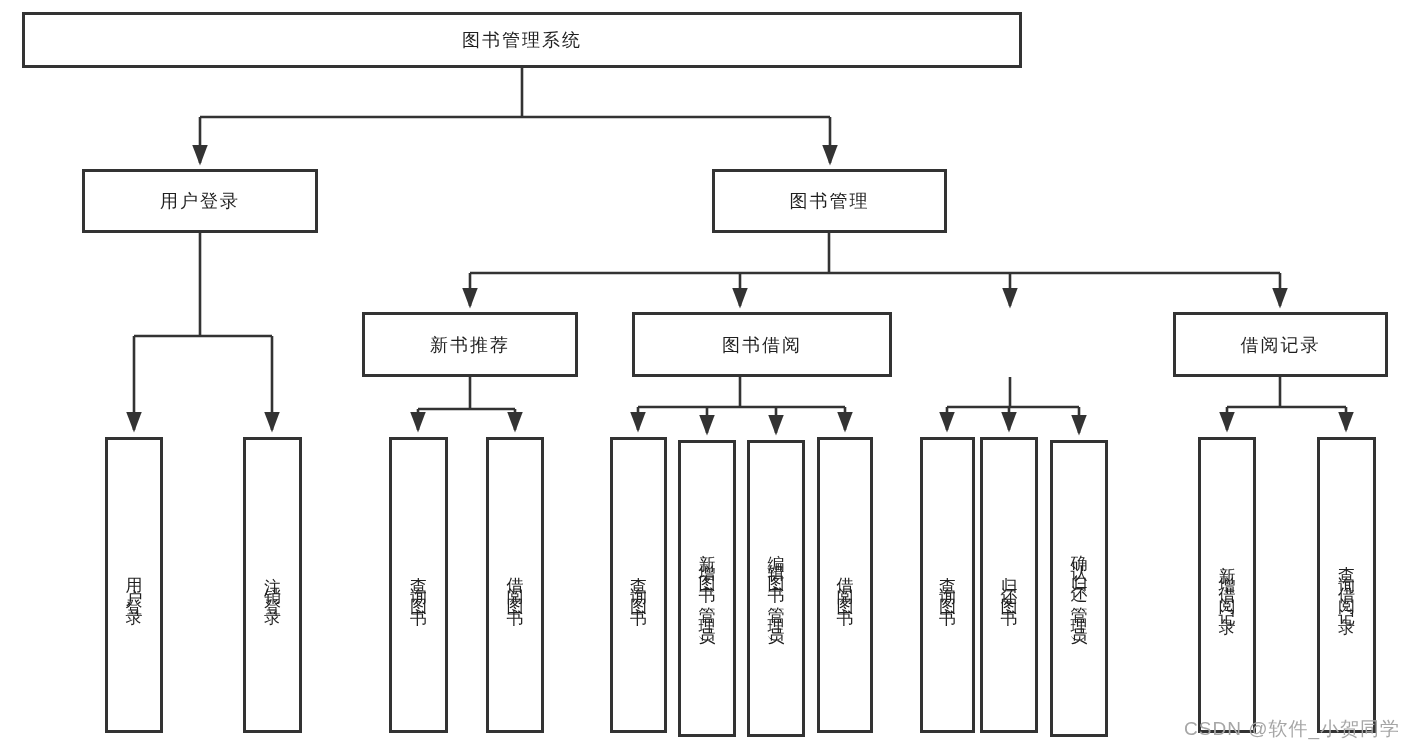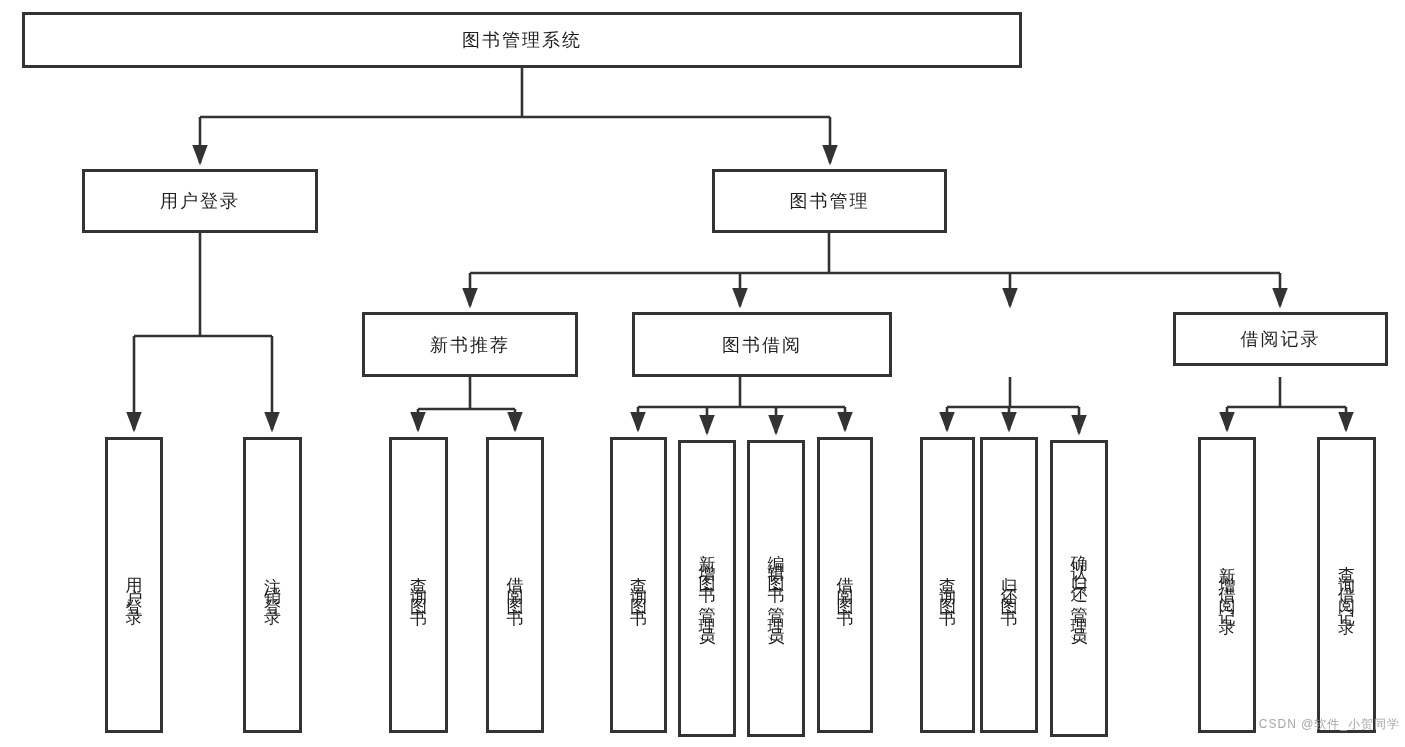--- a/index.html
+++ b/index.html
@@ -19,21 +19,21 @@
     background:#ffffff;border:3px solid var(--line,#333333);
     display:flex;align-items:center;justify-content:center;
   }
   .box.h span{font-size:18px;letter-spacing:2px;white-space:nowrap;}
   .box.v span{
     writing-mode:vertical-rl;text-orientation:mixed;
     font-size:17px;letter-spacing:0.62em;line-height:1;
   }
   .watermark{
     position:absolute;top:716px;right:5px;z-index:2;
-    font-size:12px;letter-spacing:1px;
+    font-size:19px;letter-spacing:1px;
     color:var(--watermark,#a6a6a6);white-space:nowrap;
   }
 </style>
 </head>
 <body>
 
 <div class="stage">
 
   <svg class="connectors" viewBox="0 0 1405 747" aria-hidden="true">
     <defs>
@@ -93,21 +93,21 @@
   <div class="box h" style="left:362px;top:312px;width:216px;height:65px">
     <span>新书推荐</span>
   </div>
 
   <div class="box h" style="left:712px;top:169px;width:235px;height:64px">
     <span>图书管理</span>
   </div>
   <div class="box h" style="left:632px;top:312px;width:260px;height:65px">
     <span>图书借阅</span>
   </div>
-  <div class="box h" style="left:1173px;top:312px;width:215px;height:54px">
+  <div class="box h" style="left:1173px;top:312px;width:215px;height:65px">
     <span>借阅记录</span>
   </div>
 
   <div class="box v" style="left:105px;top:437px;width:58px;height:296px">
     <span>用户登录</span>
   </div>
   <div class="box v" style="left:243px;top:437px;width:59px;height:296px">
     <span>注销登录</span>
   </div>
 

